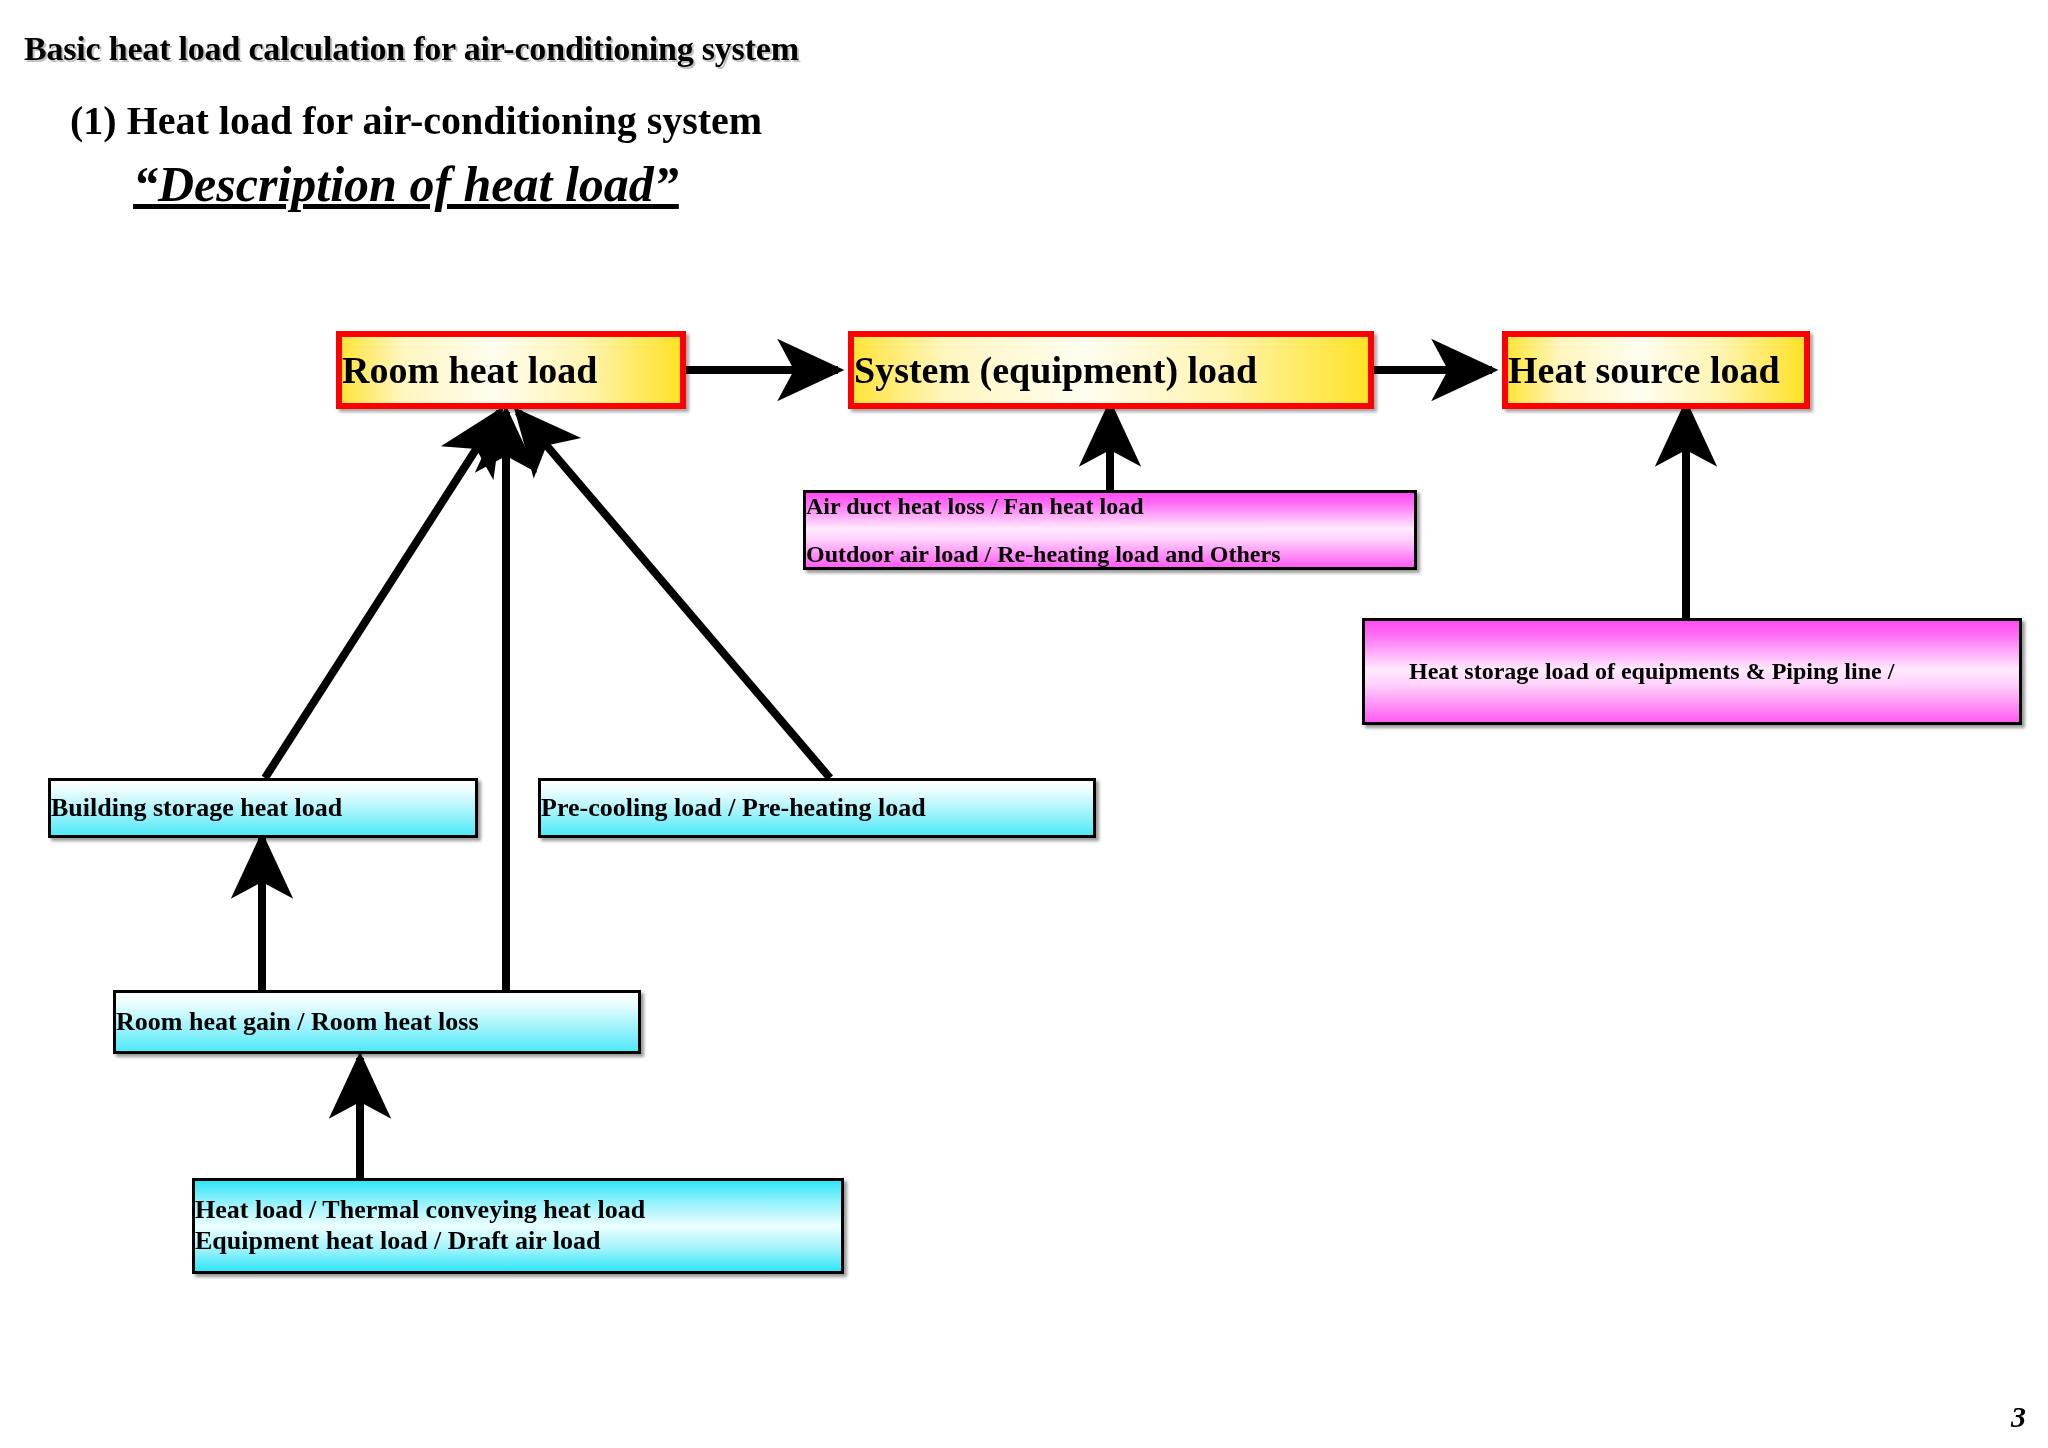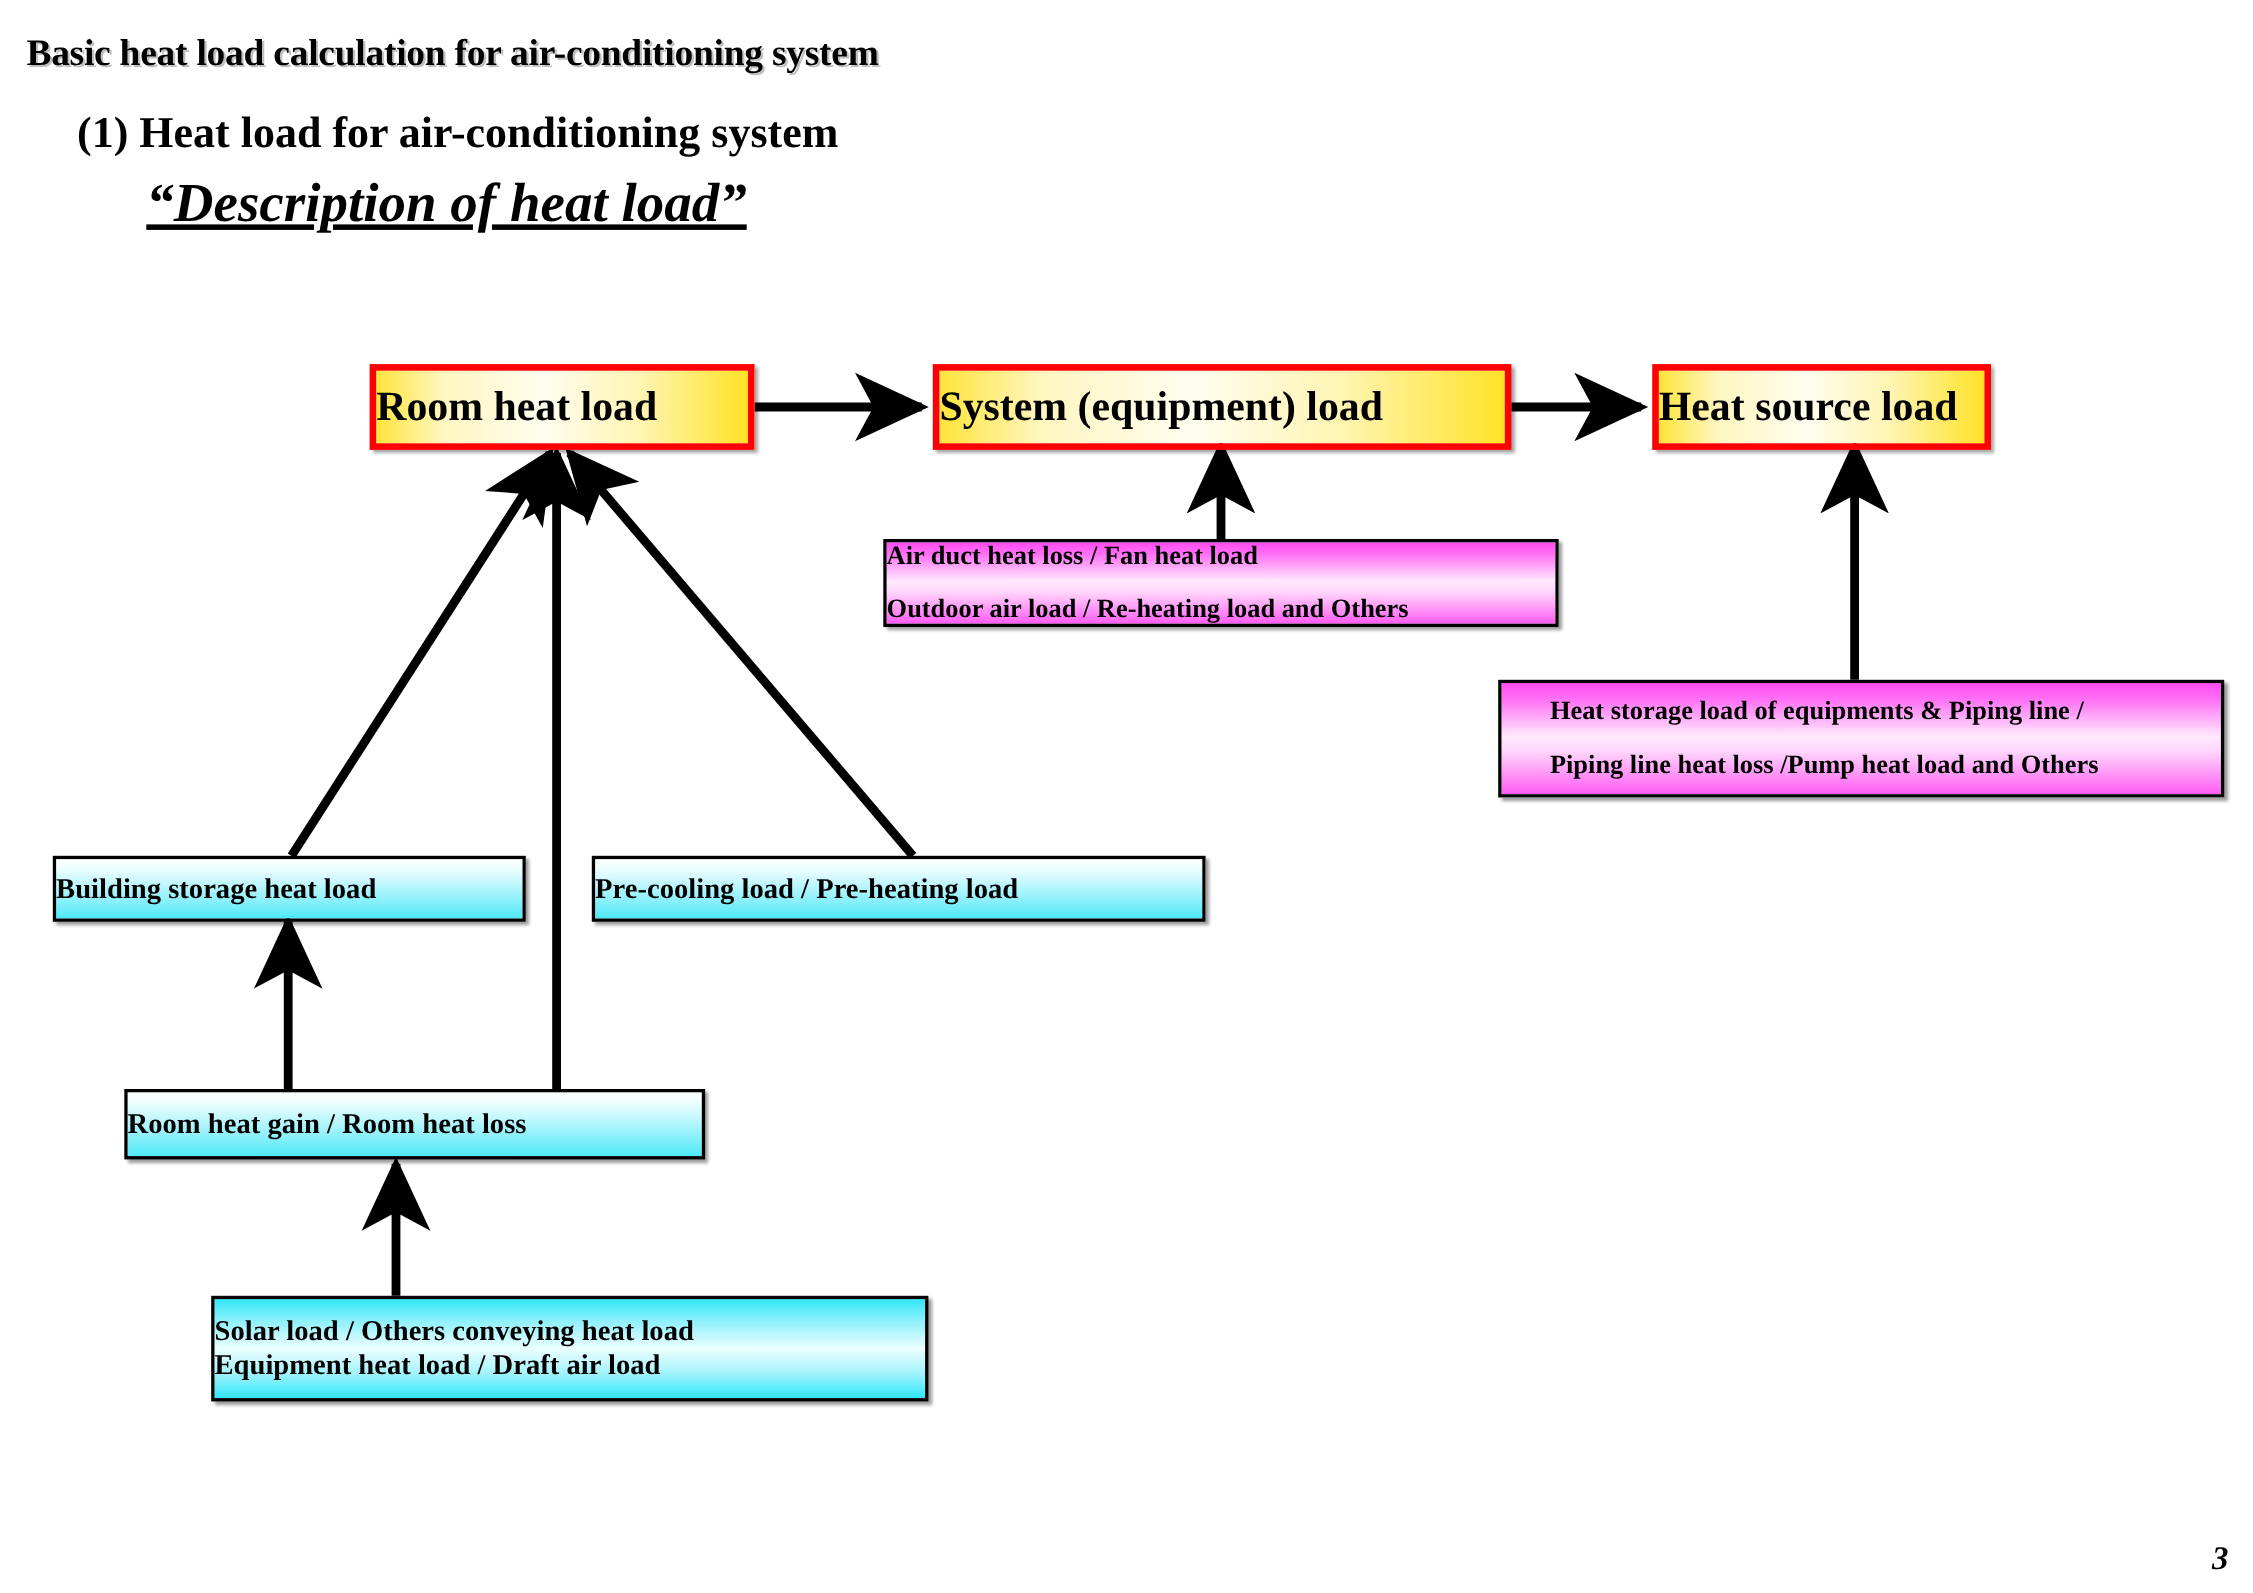--- a/index.html
+++ b/index.html
@@ -195,33 +195,32 @@
   <span class="line">Heat source load</span>
 </div>
 
 <div class="node magenta" style="left:803px; top:490px; width:614px; height:80px;">
   <span class="line">Air duct heat loss / Fan heat load</span>
   <span class="line">Outdoor air load / Re-heating load and Others</span>
 </div>
 
 <div class="node magenta" style="left:1362px; top:618px; width:660px; height:107px;padding-left:44px;">
   <span class="line">Heat storage load of equipments &amp; Piping line /</span>
-  <span class="line">Piping line heat loss /Pump heat load and Others</span>
 </div>
 
 <div class="node cyan" style="left:48px; top:778px; width:430px; height:60px;">
   <span class="line">Building storage heat load</span>
 </div>
 
 <div class="node cyan" style="left:538px; top:778px; width:558px; height:60px;">
   <span class="line">Pre-cooling load / Pre-heating load</span>
 </div>
 
 <div class="node cyan" style="left:113px; top:990px; width:528px; height:64px;">
   <span class="line">Room heat gain / Room heat loss</span>
 </div>
 
 <div class="node cyan cyan-mid" style="left:192px; top:1178px; width:652px; height:96px;">
-  <span class="line">Solar load / Others conveying heat load</span>
+  <span class="line">Heat load / Thermal conveying heat load</span>
   <span class="line">Equipment heat load / Draft air load</span>
 </div>
 
 <div class="page-number">3</div>
 
 </body></html>

